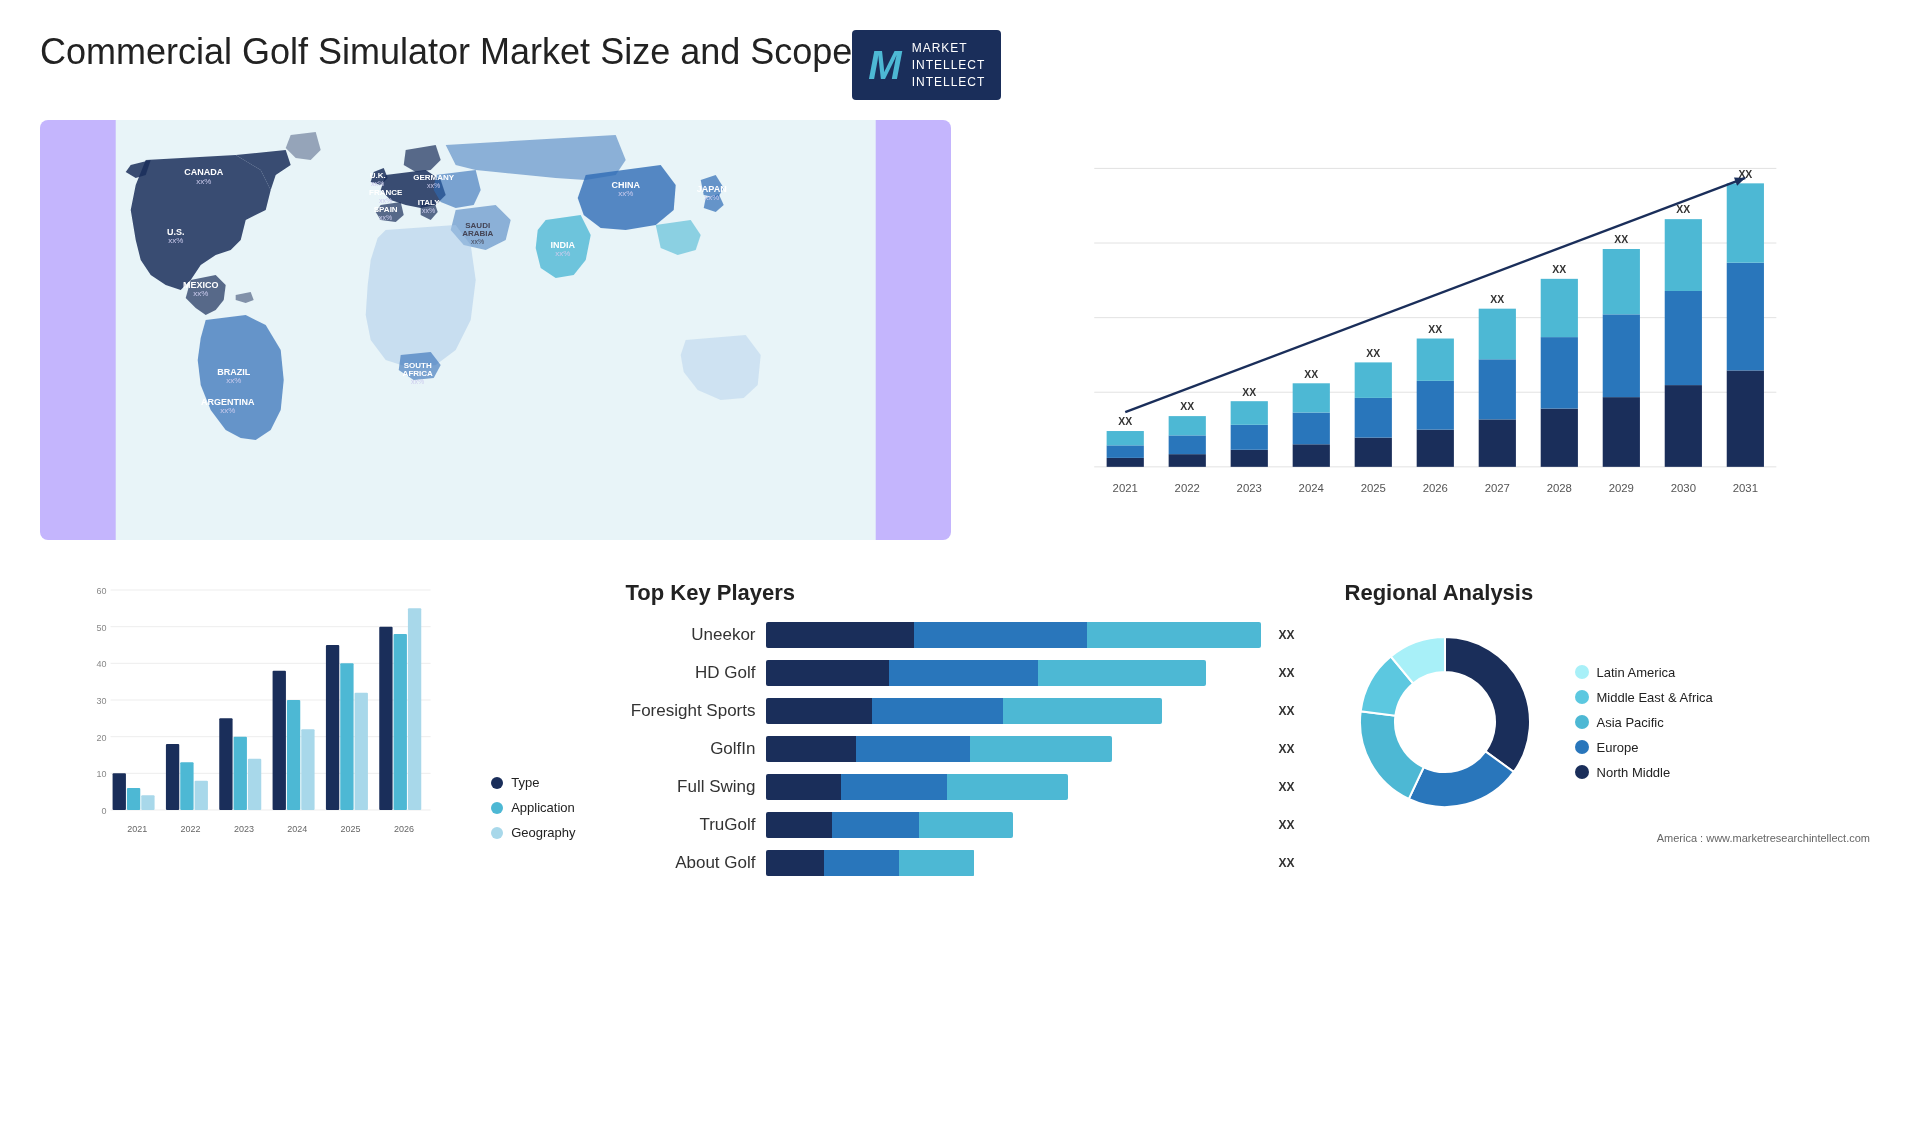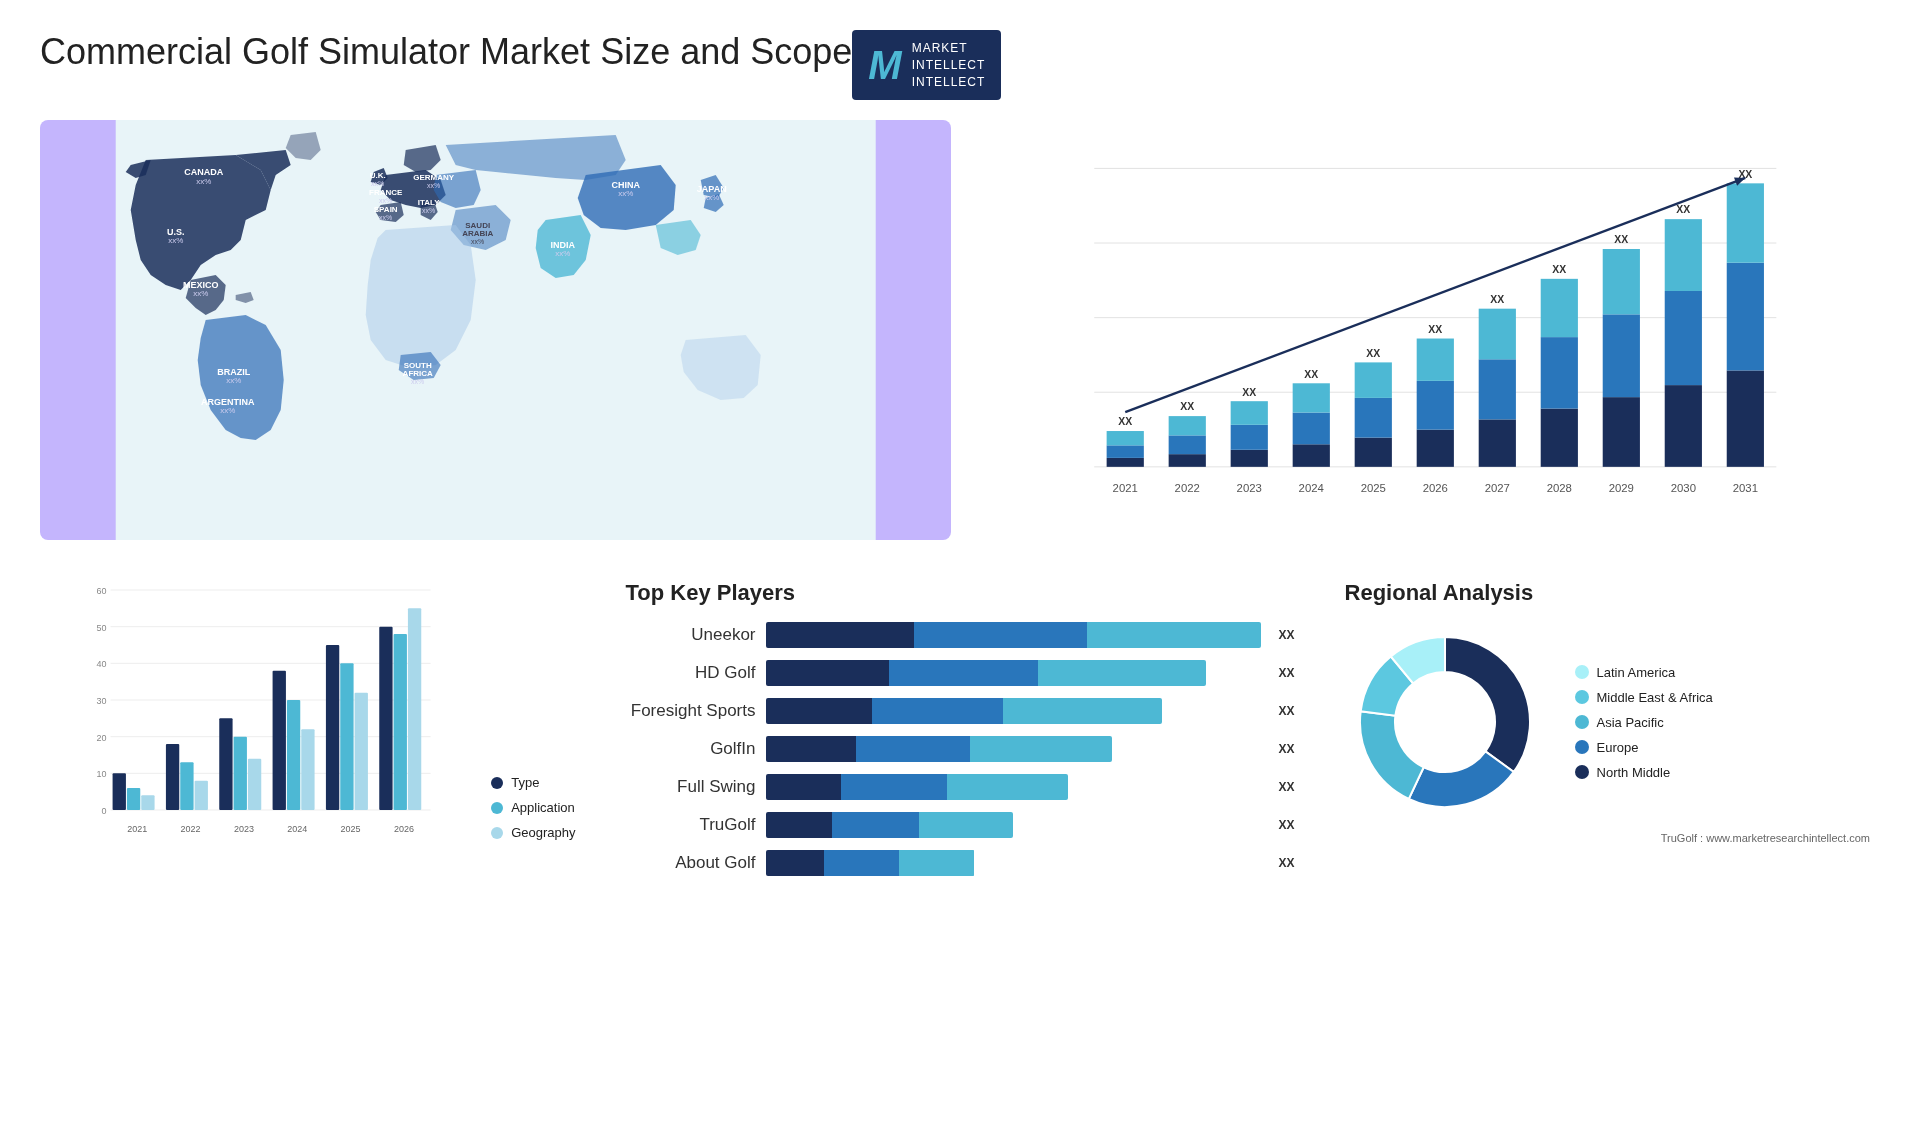--- a/index.html
+++ b/index.html
@@ -551,15 +551,15 @@
           <div class="regional-legend-item">
             <div class="regional-dot" style="background:#2976bb"></div>
             <span>Europe</span>
           </div>
           <div class="regional-legend-item">
             <div class="regional-dot" style="background:#1a2e5a"></div>
             <span>North Middle</span>
           </div>
         </div>
     </div>
-    <div class="source-text">TruGolf : www.marketresearchintellect.com</div>
+    <div class="source-text">America : www.marketresearchintellect.com</div>
   </div>
 </div>
 
 </body></html>

